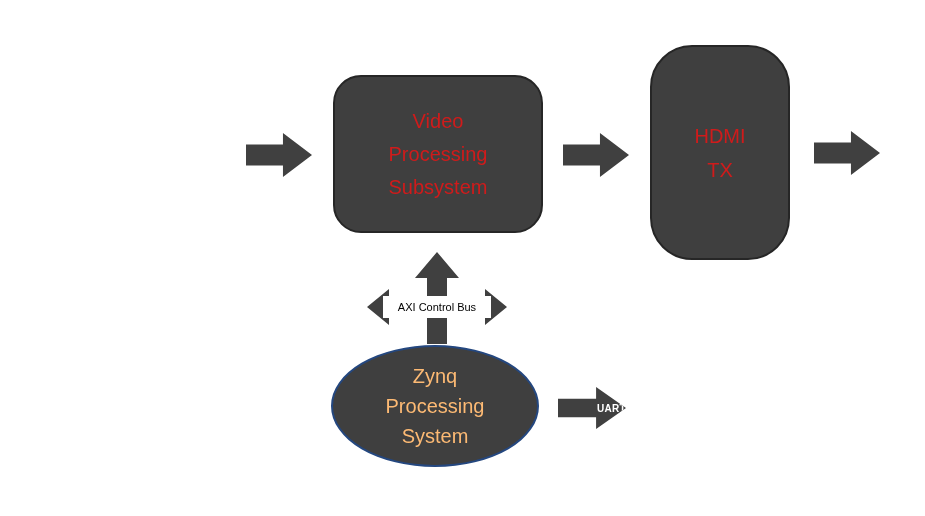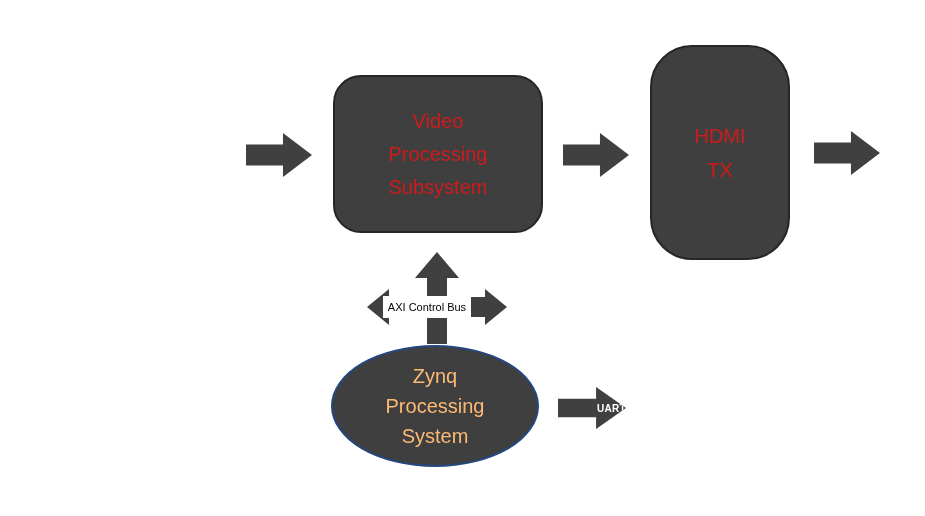--- a/index.html
+++ b/index.html
@@ -57,21 +57,21 @@
     font-weight: bold;
     letter-spacing: 0.3px;
     padding-left: 32px;
   }
 
   .axi-arrow-svg { position: absolute; left: 367px; top: 252px; width: 140px; height: 92px; }
   .axi-label {
     position: absolute;
     left: 383px;
     top: 296px;
-    width: 88px;
+    width: 108px;
     height: 22px;
     background: #ffffff;
     display: flex;
     align-items: center;
     justify-content: center;
     font-size: 11px;
     color: #000000;
     white-space: nowrap;
   }
 </style>

